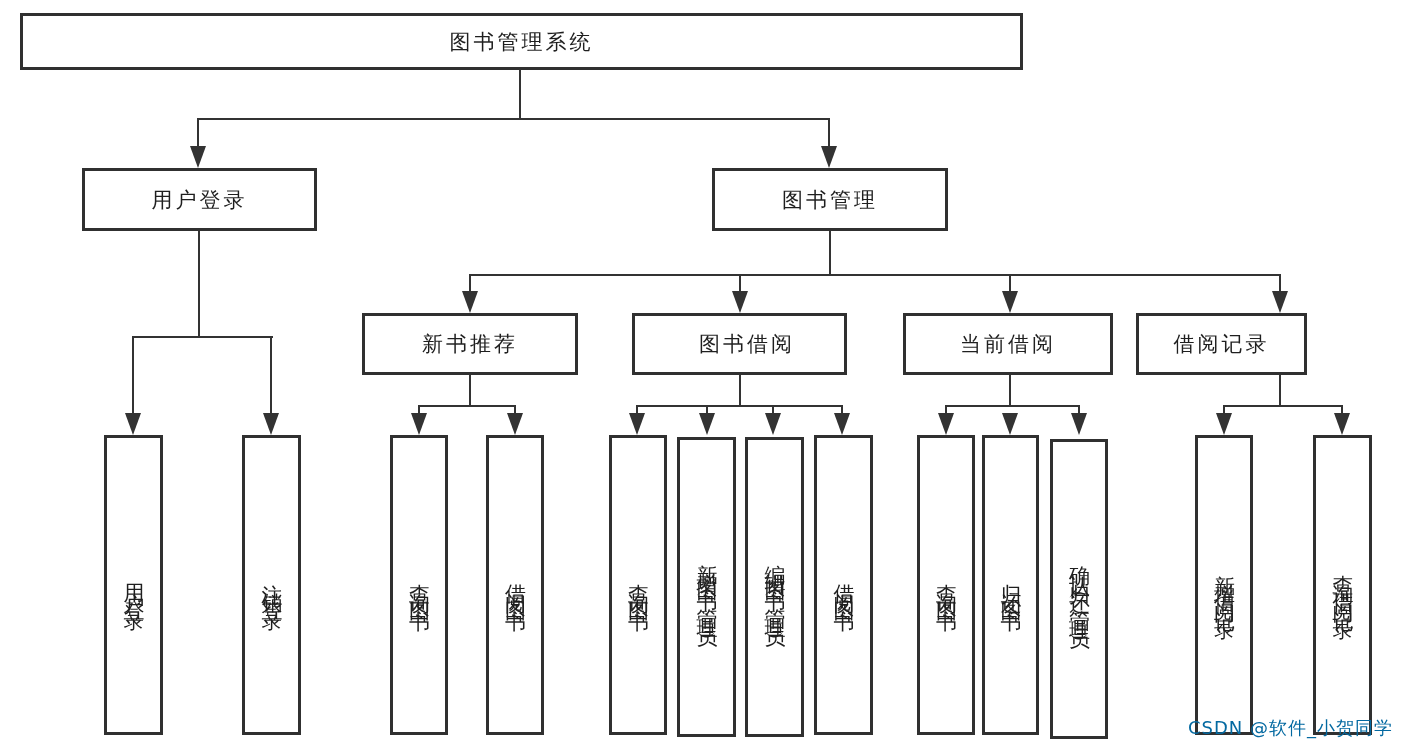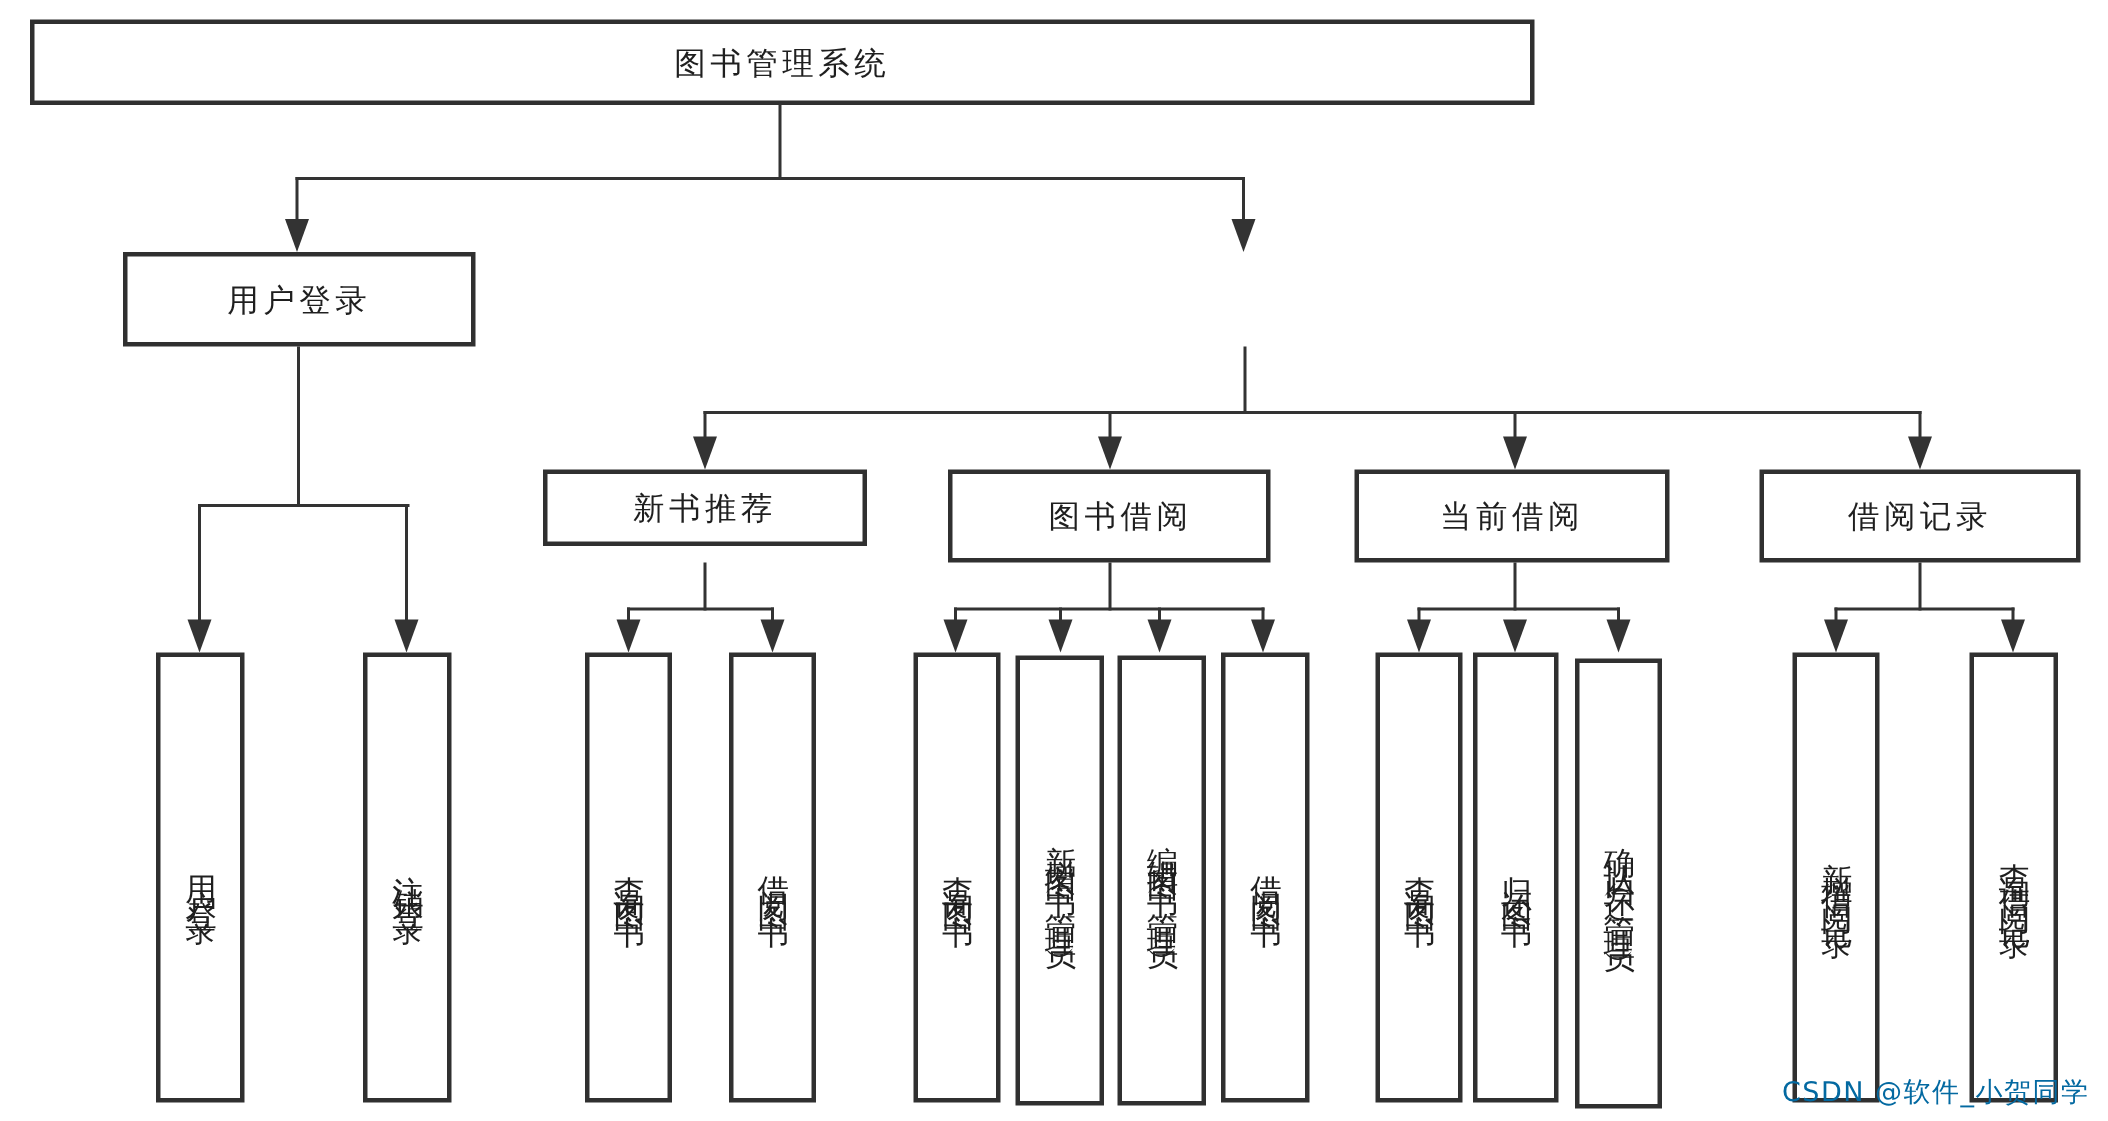--- a/index.html
+++ b/index.html
@@ -70,49 +70,52 @@
   <div class="vline" style="left:519px; top:69px; height:49px;"></div>
   <div class="hline" style="left:197px; top:118px; width:633px;"></div>
   <div class="vline" style="left:197px; top:118px; height:30px;"></div>
   <div class="vline" style="left:828px; top:118px; height:30px;"></div>
   <div class="arrowhead" style="left:190px; top:146px;"></div>
   <div class="arrowhead" style="left:821px; top:146px;"></div>
 
   <div class="node" style="left:82px; top:168px; width:235px; height:63px;">
     <span class="h-label">用户登录</span>
   </div>
+  <div class="node" style="left:712px; top:168px; width:236px; height:63px;">
+    <span class="h-label">图书管理</span>
+  </div>
 
   <div class="vline" style="left:198px; top:231px; height:105px;"></div>
   <div class="hline" style="left:132px; top:336px; width:141px;"></div>
   <div class="vline" style="left:132px; top:336px; height:79px;"></div>
   <div class="vline" style="left:270px; top:336px; height:79px;"></div>
   <div class="arrowhead" style="left:125px; top:413px;"></div>
   <div class="arrowhead" style="left:263px; top:413px;"></div>
 
   <div class="vline" style="left:829px; top:231px; height:43px;"></div>
   <div class="hline" style="left:469px; top:274px; width:812px;"></div>
   <div class="vline" style="left:469px; top:274px; height:19px;"></div>
   <div class="vline" style="left:739px; top:274px; height:19px;"></div>
   <div class="vline" style="left:1009px; top:274px; height:19px;"></div>
   <div class="vline" style="left:1279px; top:274px; height:19px;"></div>
   <div class="arrowhead" style="left:462px; top:291px;"></div>
   <div class="arrowhead" style="left:732px; top:291px;"></div>
   <div class="arrowhead" style="left:1002px; top:291px;"></div>
   <div class="arrowhead" style="left:1272px; top:291px;"></div>
 
-  <div class="node" style="left:362px; top:313px; width:216px; height:51px;">
+  <div class="node" style="left:362px; top:313px; width:216px; height:62px;">
     <span class="h-label">新书推荐</span>
   </div>
   <div class="node" style="left:632px; top:313px; width:215px; height:62px;padding-left:15px;">
     <span class="h-label">图书借阅</span>
   </div>
   <div class="node" style="left:903px; top:313px; width:210px; height:62px;">
     <span class="h-label">当前借阅</span>
   </div>
-  <div class="node" style="left:1173px; top:313px; width:214px; height:62px;">
+  <div class="node" style="left:1136px; top:313px; width:171px; height:62px;">
     <span class="h-label">借阅记录</span>
   </div>
 
   <div class="vline" style="left:469px; top:375px; height:32px;"></div>
   <div class="hline" style="left:418px; top:405px; width:98px;"></div>
   <div class="vline" style="left:418px; top:405px; height:10px;"></div>
   <div class="vline" style="left:514px; top:405px; height:10px;"></div>
   <div class="arrowhead" style="left:411px; top:413px;"></div>
   <div class="arrowhead" style="left:507px; top:413px;"></div>
 

